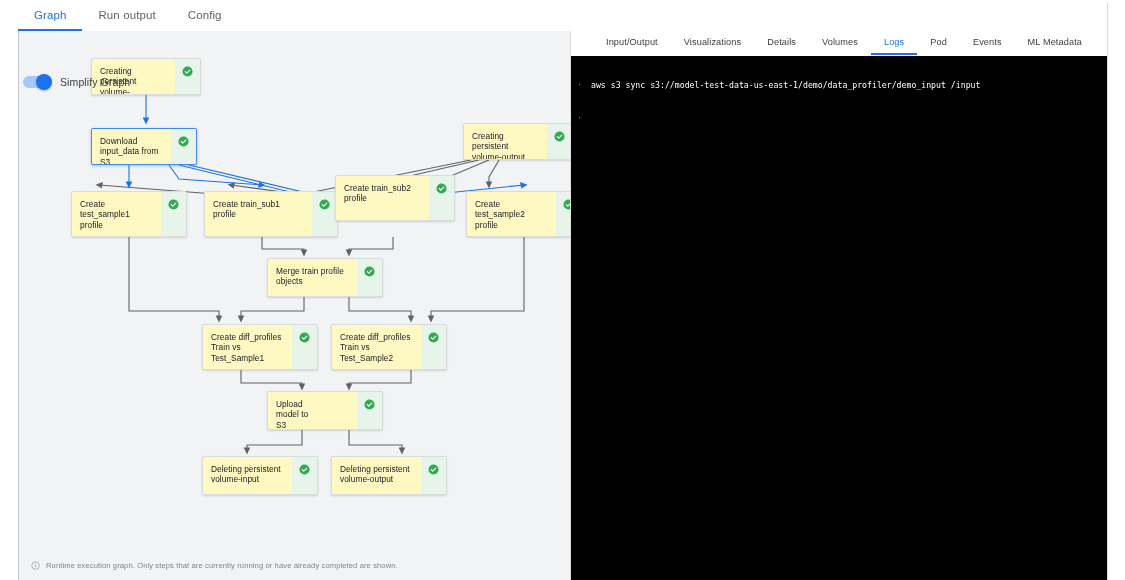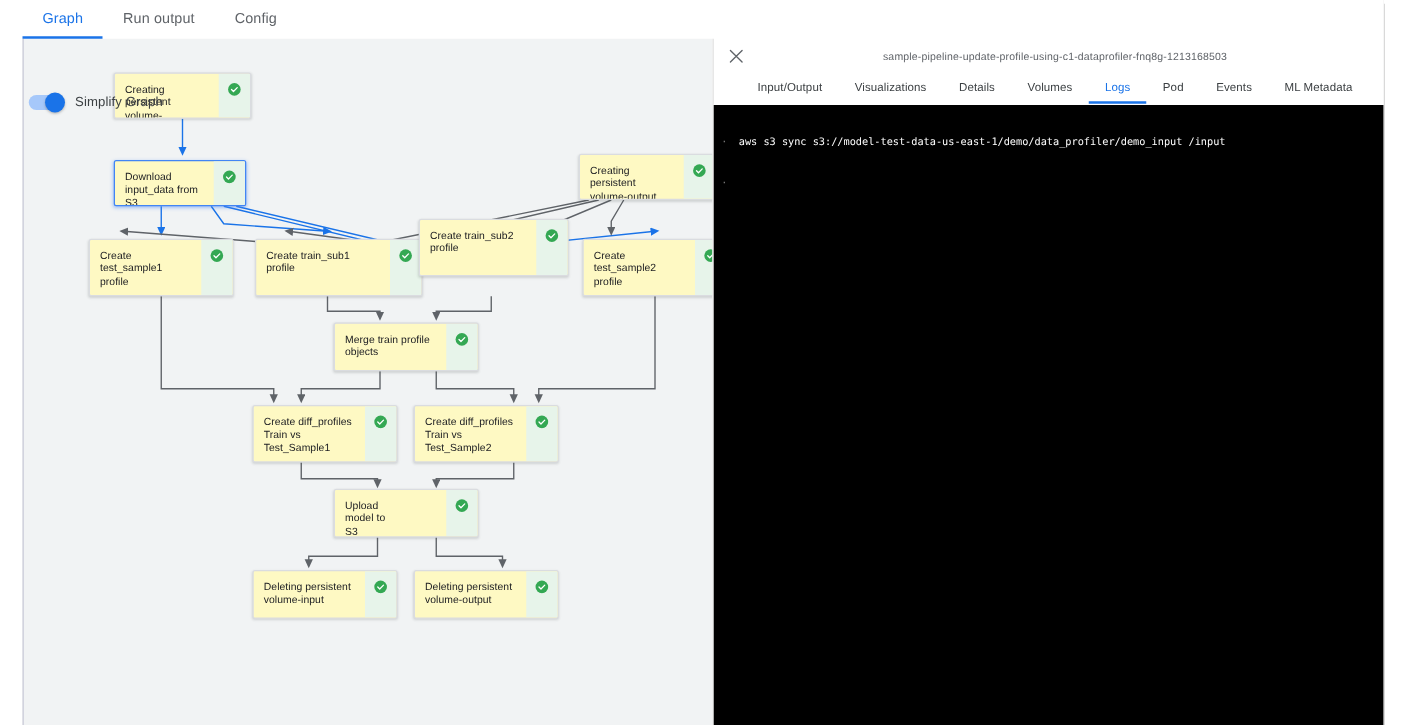--- a/index.html
+++ b/index.html
@@ -473,31 +473,33 @@
         <div class="nstatus">
           <svg class="chk" viewBox="0 0 24 24">
               <circle cx="12" cy="12" r="11" fill="#34a853"></circle>
               <path d="M7 12.3 L10.4 15.6 L17 9" fill="none" stroke="#ffffff" stroke-width="2.3" stroke-linecap="round" stroke-linejoin="round"></path>
             </svg>
         </div>
       </div>
 
     </div>
 
+    <div class="foot-note">
+      <svg class="info-ic" viewBox="0 0 24 24">
+        <circle cx="12" cy="12" r="10" fill="none" stroke="#9aa0a6" stroke-width="2"></circle>
+        <rect x="11" y="10.5" width="2" height="7" fill="#9aa0a6"></rect>
+        <rect x="11" y="6.4" width="2" height="2.2" fill="#9aa0a6"></rect>
+      </svg>
+      <span>Runtime execution graph. Only steps that are currently running or have already completed are shown.</span>
+    </div>
 
   </div>
 
   <div class="side-panel">
 
-    <div class="sp-header">
-      <svg class="close-btn" viewBox="0 0 24 24">
-        <path d="M5 5 L19 19 M19 5 L5 19" stroke="#5f6368" stroke-width="1.6" fill="none" stroke-linecap="round"></path>
-      </svg>
-      <div class="sp-title">sample-pipeline-update-profile-using-c1-dataprofiler-fnq8g-1213168503</div>
-    </div>
 
     <div class="sp-tabs">
       <div class="sp-tab">Input/Output</div>
       <div class="sp-tab">Visualizations</div>
       <div class="sp-tab">Details</div>
       <div class="sp-tab">Volumes</div>
       <div class="sp-tab active">Logs</div>
       <div class="sp-tab">Pod</div>
       <div class="sp-tab">Events</div>
       <div class="sp-tab">ML Metadata</div>

